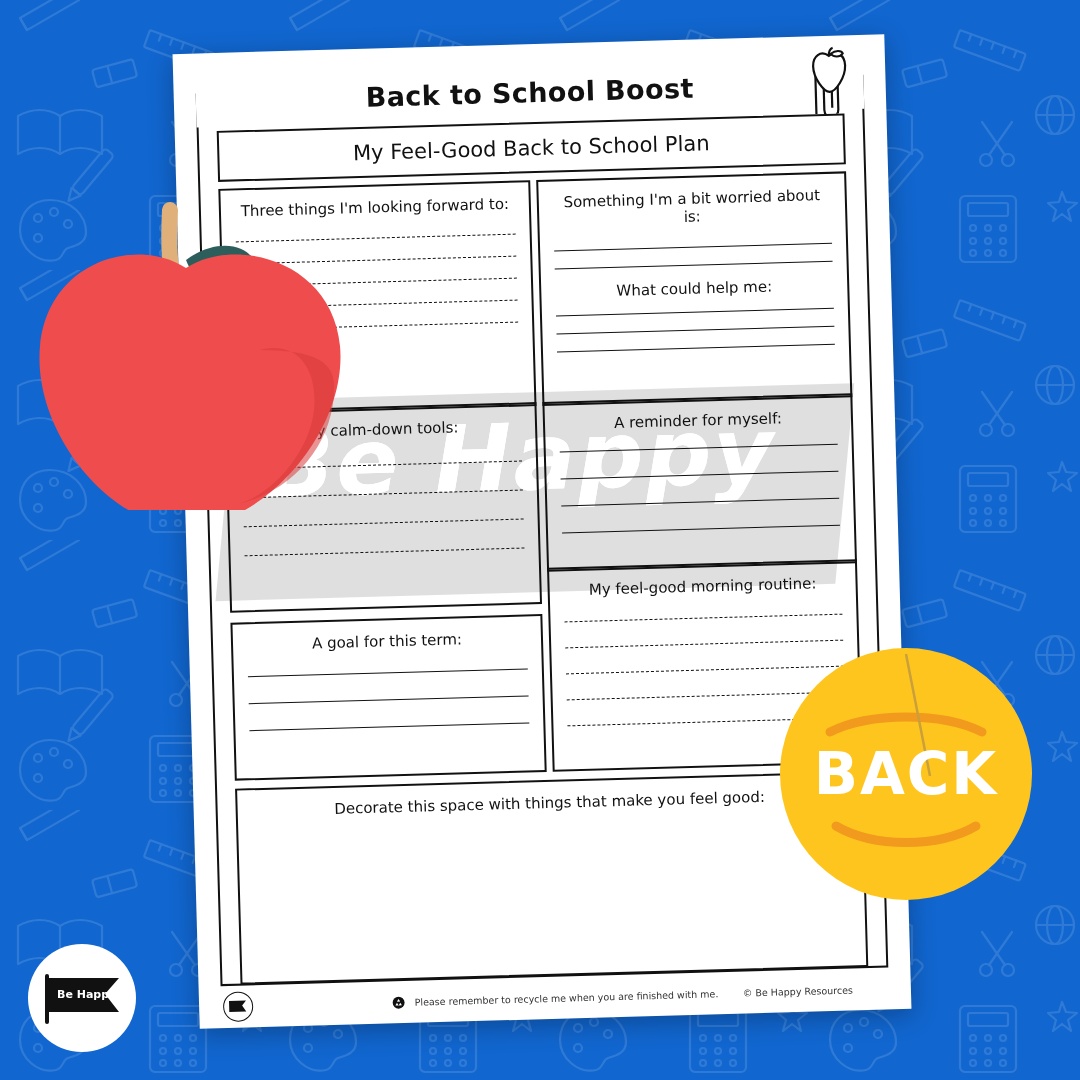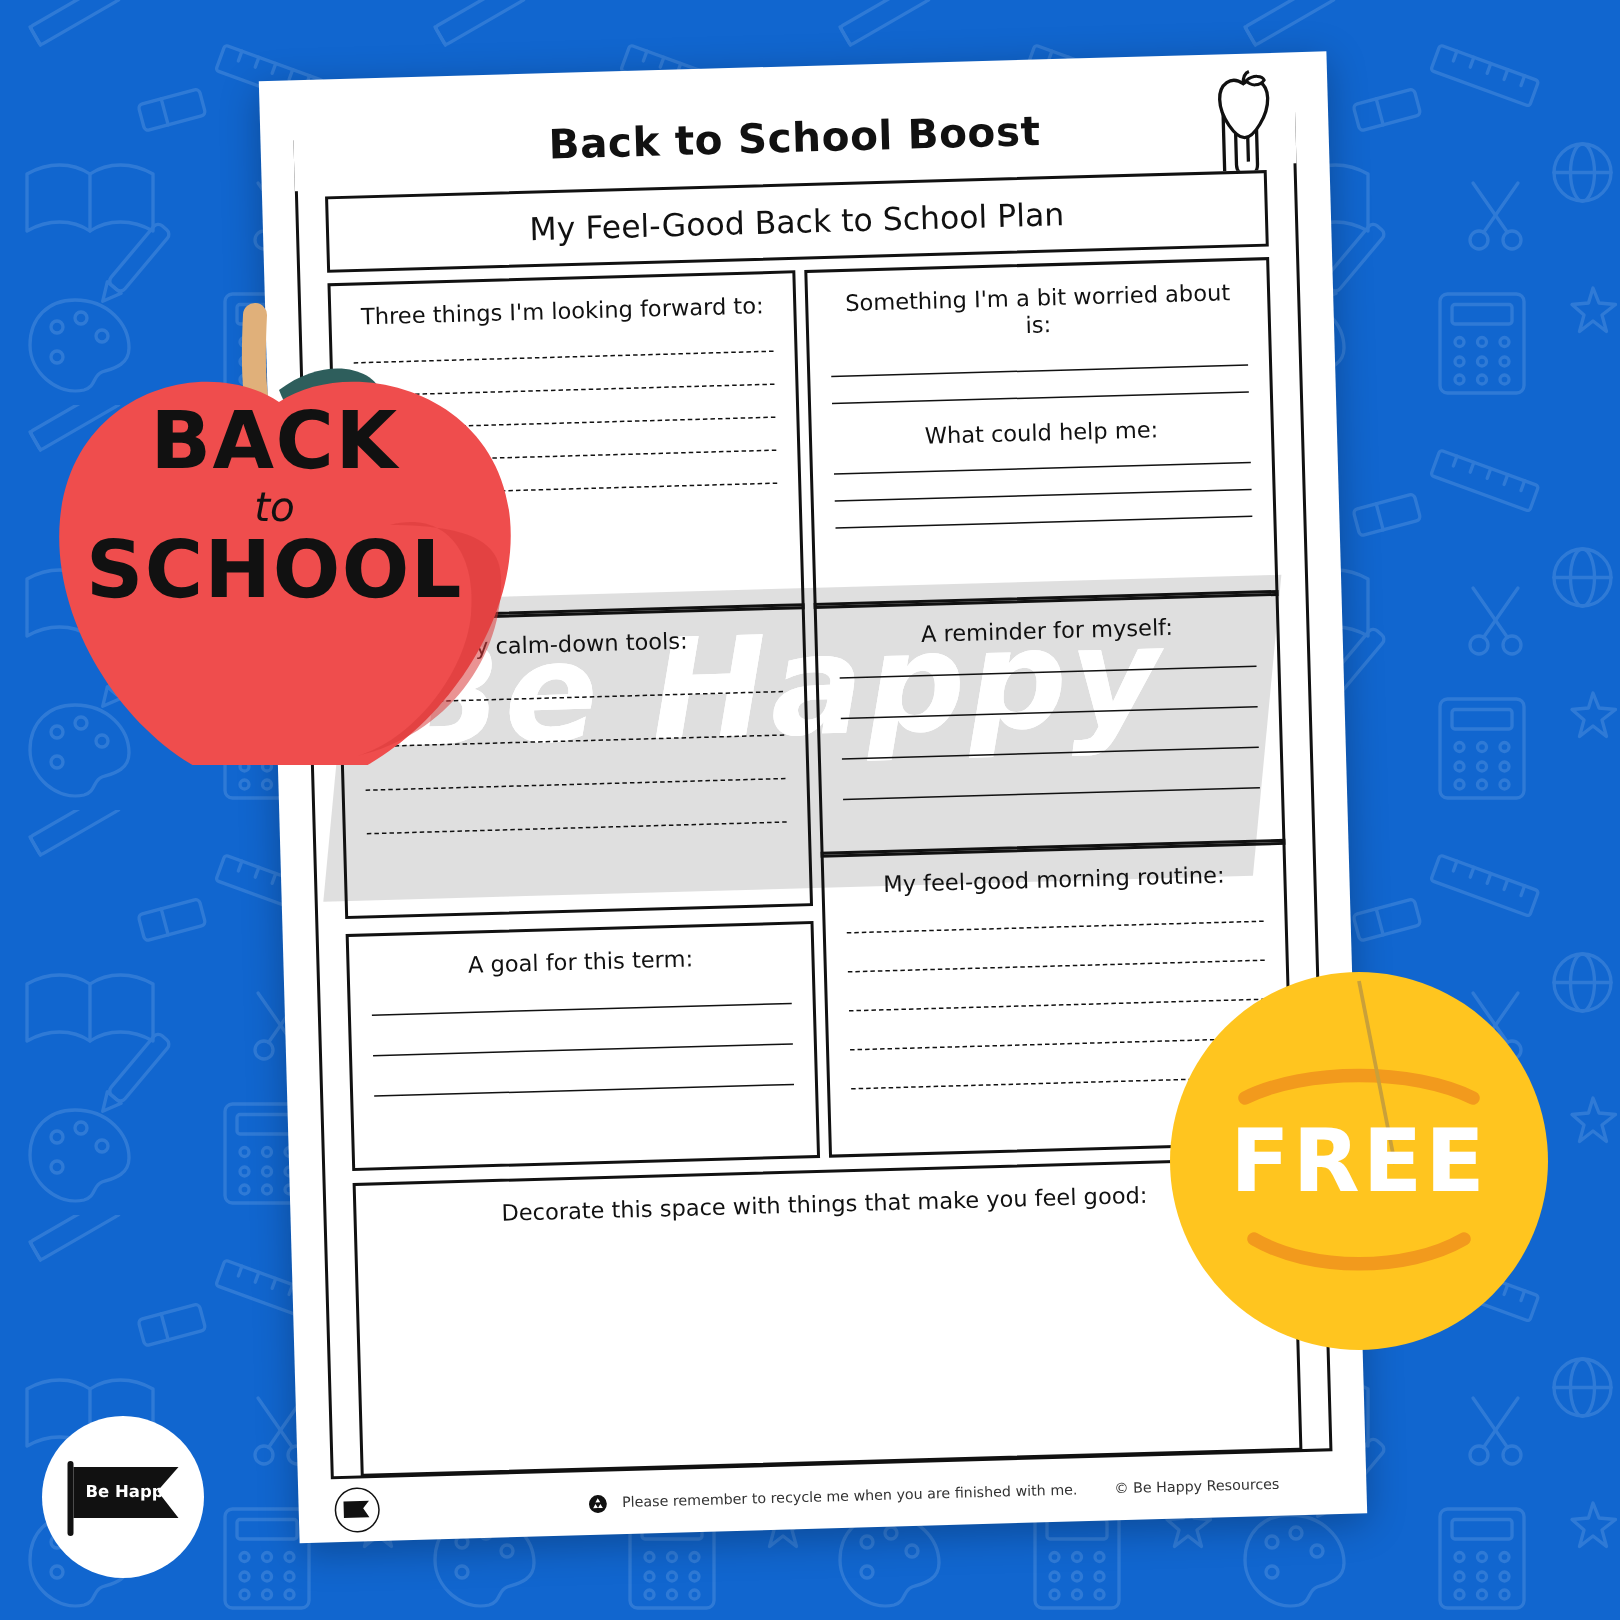--- a/index.html
+++ b/index.html
@@ -353,35 +353,30 @@
   </div>
 </div>
 
 <div id="apple-badge">
   <svg width="360" height="360" viewBox="0 0 360 360" xmlns="http://www.w3.org/2000/svg">
     <path d="M152 60 C150 100 152 120 158 140" stroke="#e0b07a" stroke-width="16" stroke-linecap="round" fill="none"></path>
     <path d="M168 110 C200 86 232 96 236 112 C222 150 184 152 168 110 Z" fill="#2e5e5c"></path>
     <path d="M168 118 C120 86 30 110 22 196 C14 284 96 380 168 376 C240 380 330 284 322 196 C314 110 216 86 168 118 Z" fill="#ef4d4d"></path>
     <path d="M242 200 C280 190 300 220 296 260 C292 300 256 344 220 354 C280 340 318 288 316 234 C315 214 300 200 242 200 Z" fill="#d93b3b" opacity=".55"></path>
   </svg>
-  <div class="apple-text">
-    <span class="l1">BACK</span>
-    <span class="l2">to</span>
-    <span class="l3">SCHOOL</span>
-  </div>
 </div>
 
 <div id="free-badge">
   <svg width="252" height="252" viewBox="0 0 252 252" xmlns="http://www.w3.org/2000/svg">
     <circle cx="126" cy="126" r="126" fill="#ffc51f"></circle>
     <path d="M50 84 C90 64 162 64 202 84" stroke="#f29a1d" stroke-width="9" fill="none" stroke-linecap="round"></path>
     <path d="M56 178 C94 200 158 200 196 178" stroke="#f29a1d" stroke-width="9" fill="none" stroke-linecap="round"></path>
     <line x1="126" y1="6" x2="150" y2="128" stroke="#c9a03a" stroke-width="2.5"></line>
   </svg>
-  <div class="free-text">FREE</div>
+  <div class="free-text">BACK</div>
 </div>
 
 <div id="brand-logo">
   <div class="brand-inner">
     <svg width="86" height="52" viewBox="0 0 86 52" xmlns="http://www.w3.org/2000/svg">
       <line x1="8" y1="4" x2="8" y2="50" stroke="#111" stroke-width="4" stroke-linecap="round"></line>
       <path d="M10 6 L80 6 L66 22 L80 40 L10 40 Z" fill="#111"></path>
     </svg>
     <span class="brand-label">Be Happy</span>
   </div>

